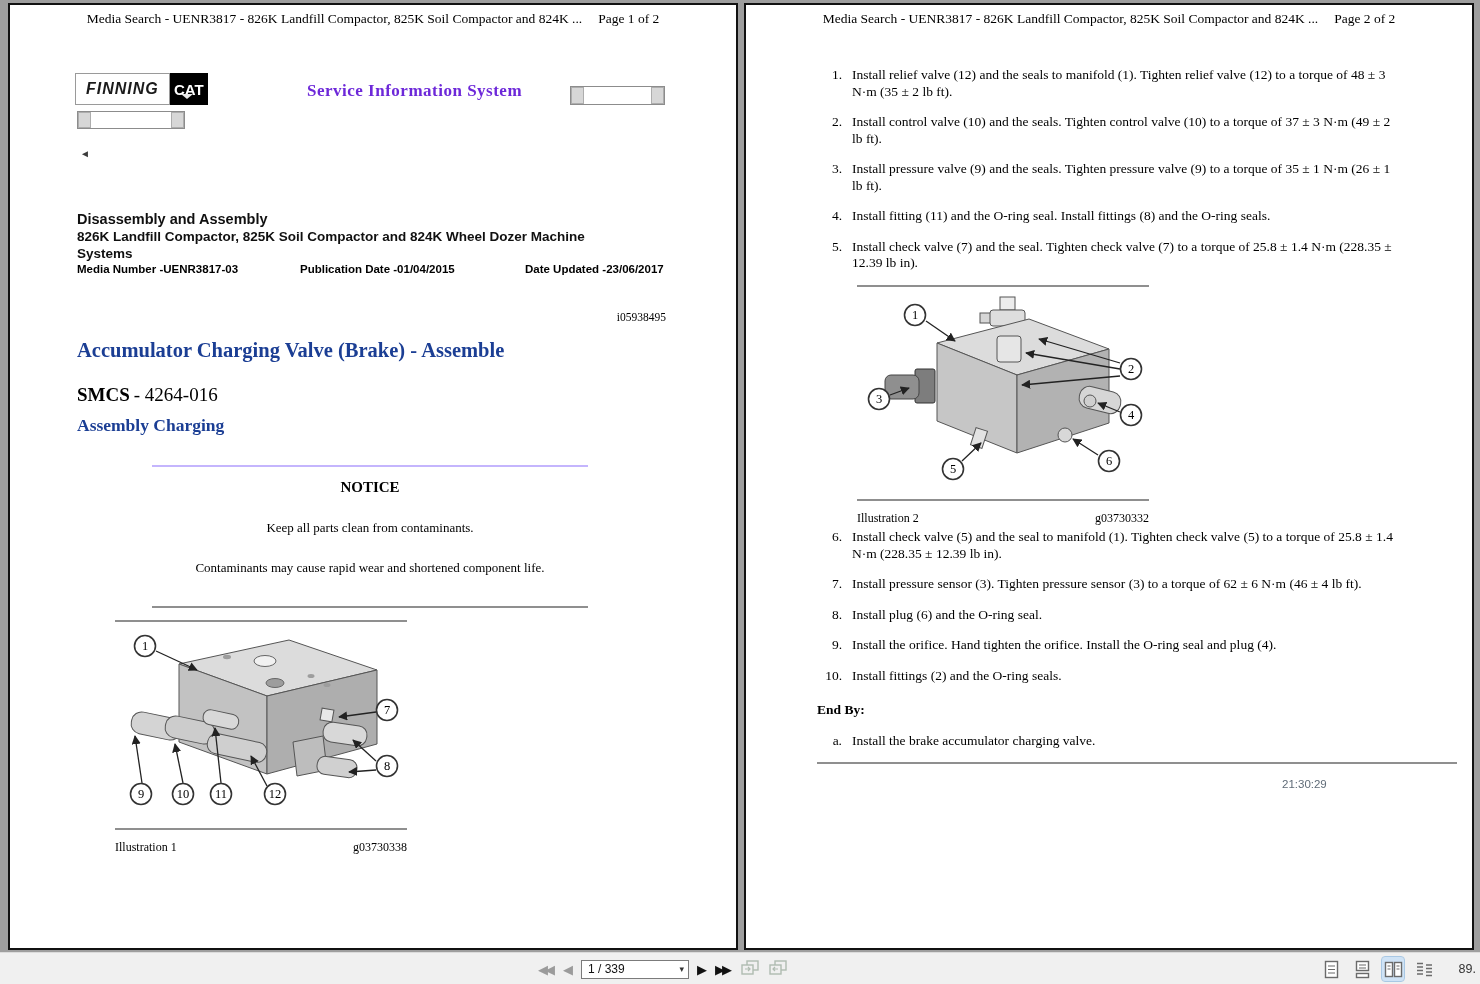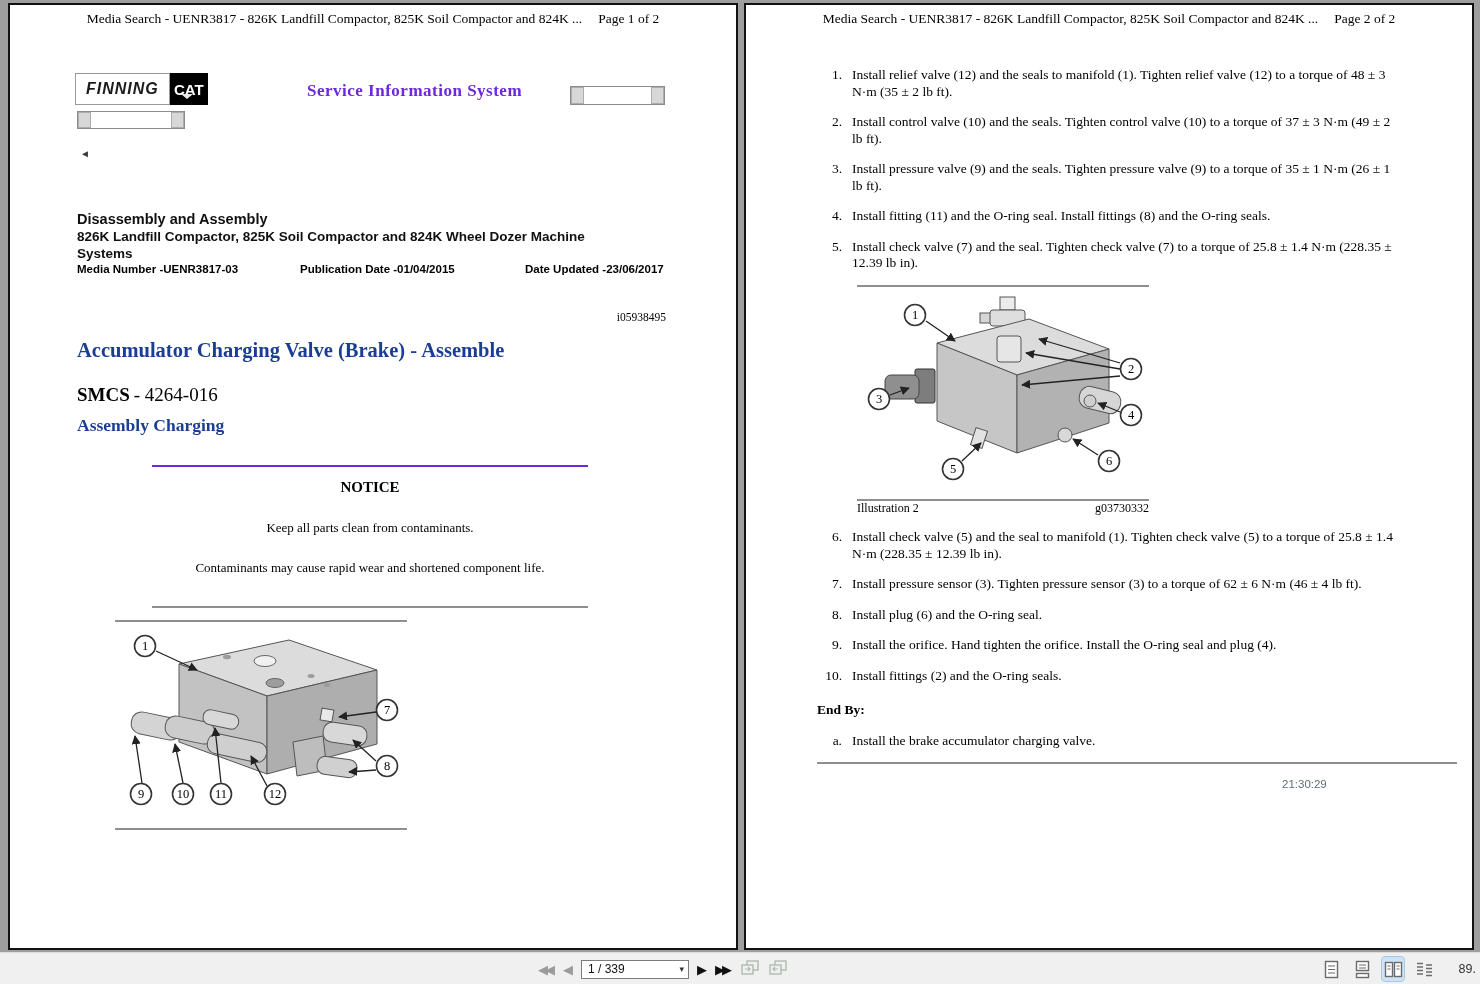--- a/index.html
+++ b/index.html
@@ -46,30 +46,30 @@
   .doc-id { position:absolute; top:306px; right:70px; font-size:11.5px; }
 
   .article-title { position:absolute; top:334px; left:67px; font-size:20.5px; font-weight:bold;
                    color:#1b3e94; }
   .smcs { position:absolute; top:379px; left:67px; font-size:19px; }
   .smcs b { margin-right:4px; }
   .proc-heading { position:absolute; top:410px; left:67px; font-size:17.5px; font-weight:bold;
                   color:#1b3e94; }
 
   .notice { position:absolute; top:460px; left:142px; width:436px; text-align:center;
-            border-top:2px solid #6d28d9; border-bottom:2px solid #8f8f8f;
+            border-top:2px solid #c4b5fd; border-bottom:2px solid #8f8f8f;
             padding:12px 0 30px 0; }
   .notice-title { font-size:15px; font-weight:bold; margin-bottom:20px; }
   .notice-line  { font-size:13px; font-weight:normal; margin-top:24px; }
 
   .illus { position:absolute; border-top:2px solid #8f8f8f; }
   #illus1 { top:615px; left:105px; width:292px; }
   #illus2 { top:280px; left:111px; width:292px; }
   .illus-rule { border-top:2px solid #8f8f8f; }
-  .illus-caption { display:flex; justify-content:space-between; 
+  .illus-caption { display:flex; justify-content:space-between; padding-top:10px;
                    font-size:12px; }
   .illus svg { display:block; margin:2px 0; }
 
   
   .steps { position:absolute; left:64px; width:606px; }
   #steps-a { top:62px; }
   #steps-b { top:524px; }
   .step { display:flex; margin-bottom:14px; font-size:13.5px; line-height:16.5px; }
   .step .num { width:32px; text-align:right; flex:0 0 32px; }
   .step .txt { margin-left:10px; width:545px; }
@@ -220,20 +220,24 @@
         <g>
           <circle cx="106" cy="170" r="10.5" fill="#fff" stroke="#333" stroke-width="1.6"></circle>
           <text class="co" x="106" y="174" text-anchor="middle">11</text>
         </g>
         <g>
           <circle cx="160" cy="170" r="10.5" fill="#fff" stroke="#333" stroke-width="1.6"></circle>
           <text class="co" x="160" y="174" text-anchor="middle">12</text>
         </g>
       </svg>
       <div class="illus-rule"></div>
+      <div class="illus-caption">
+        <span>Illustration 1</span>
+        <span>g03730338</span>
+      </div>
     </div>
   </div>
 
   <div class="page" id="page2">
     <div class="page-header">
       <span>Media Search - UENR3817 - 826K Landfill Compactor, 825K Soil Compactor and 824K ...</span>
       <span>Page 2 of 2</span>
     </div>
 
     <div class="steps" id="steps-a">

